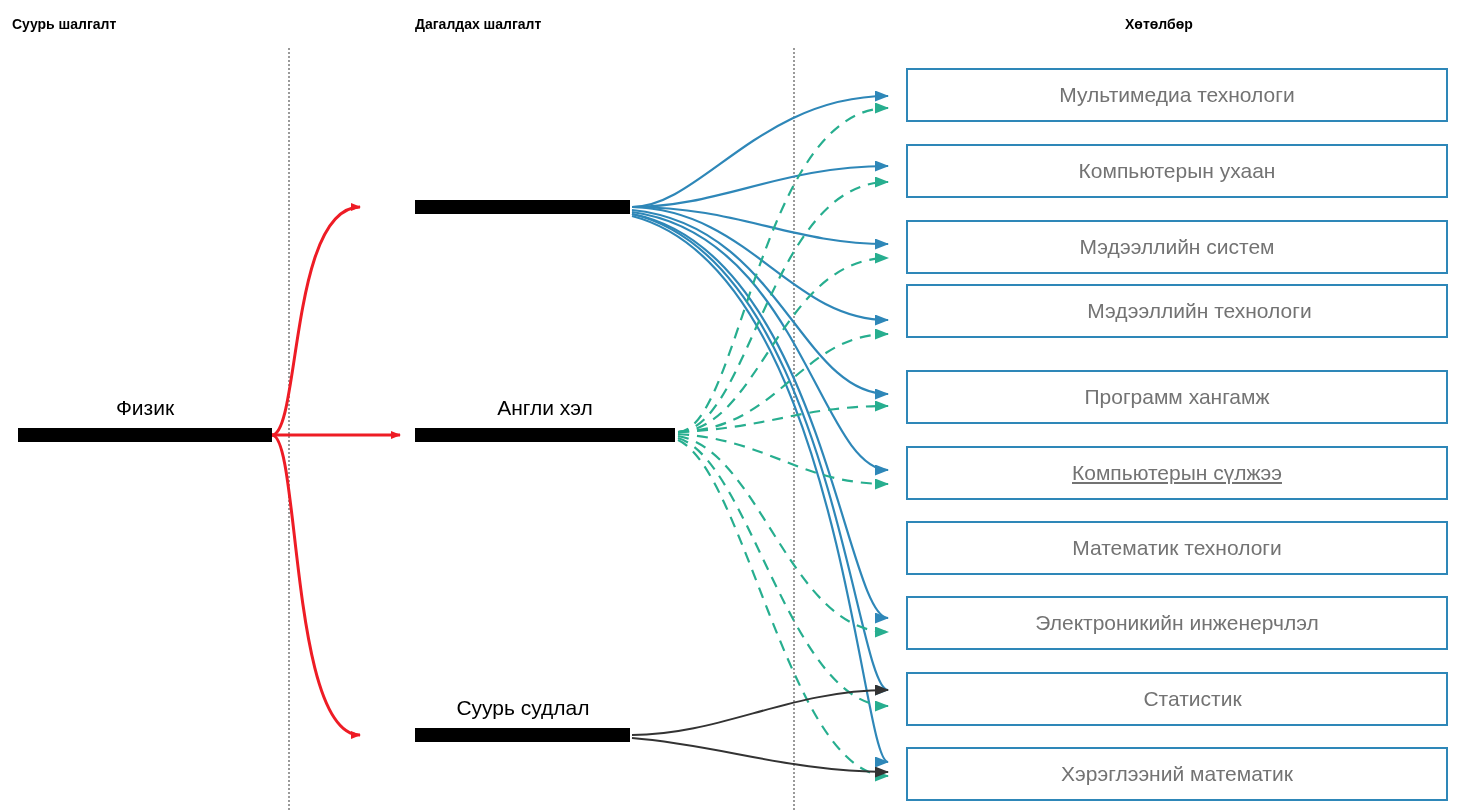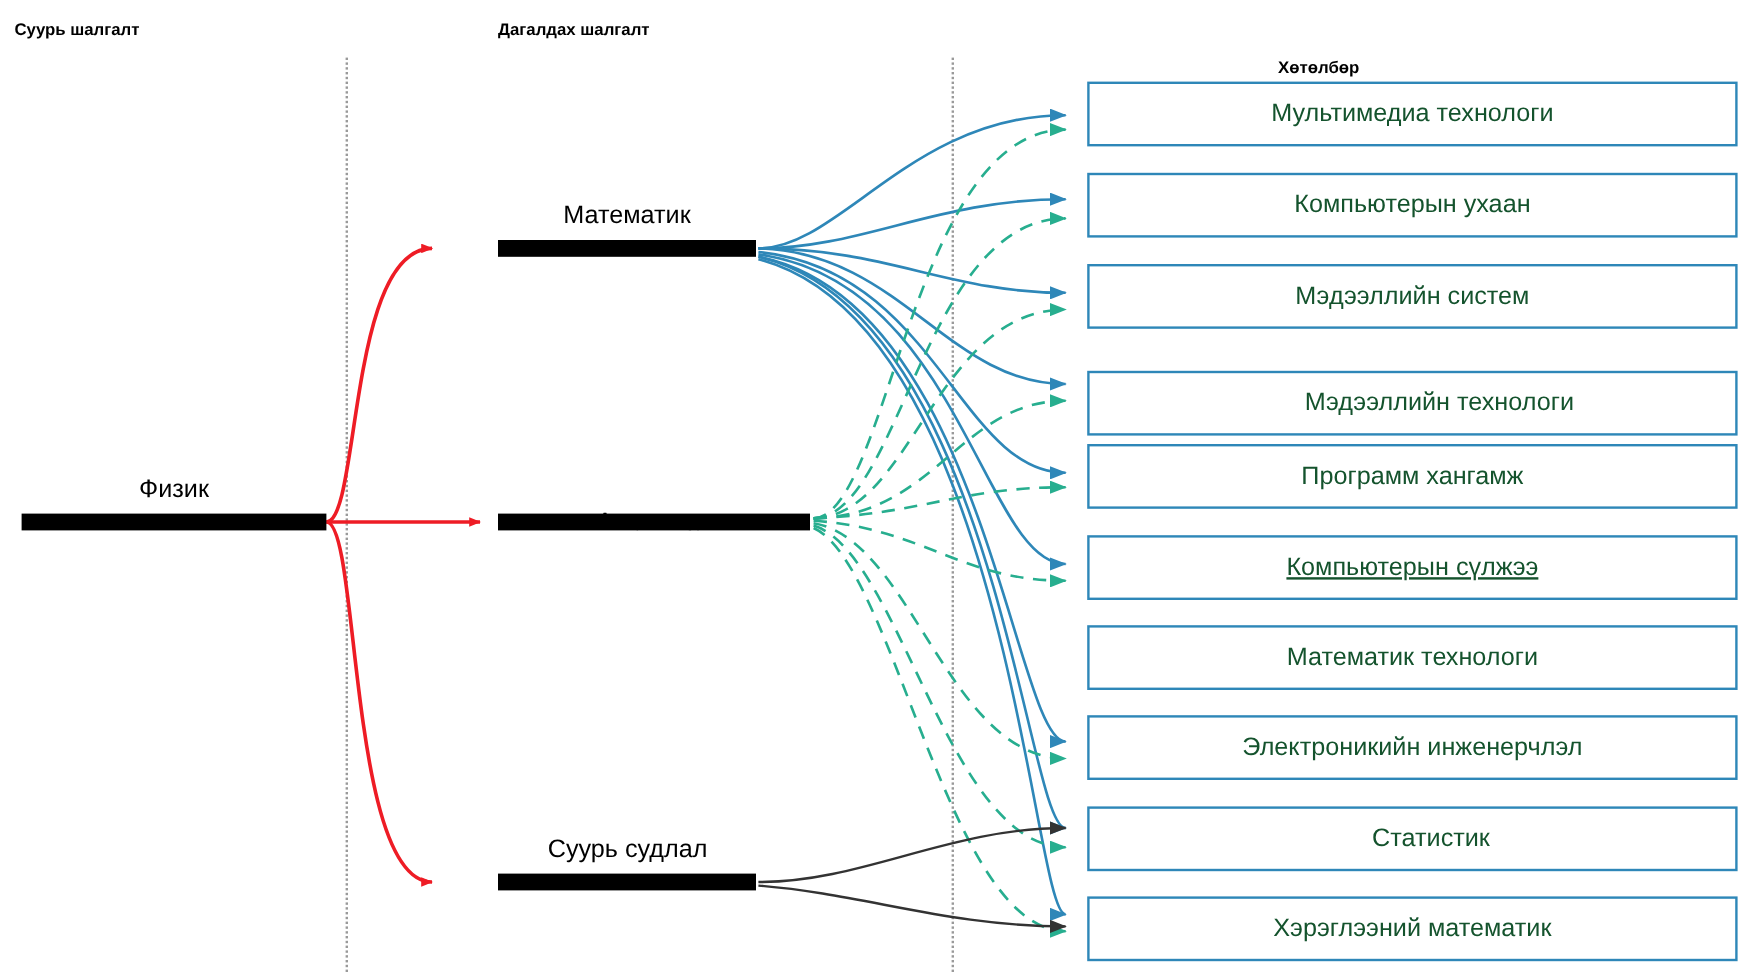--- a/index.html
+++ b/index.html
@@ -20,21 +20,21 @@
   }
   .col-title {
     position: absolute;
     font-size: 14px;
     font-weight: bold;
     color: #000000;
     white-space: nowrap;
   }
   #title-base { left: 12px; top: 16px; }
   #title-supp { left: 415px; top: 16px; }
-  #title-prog { left: 1065px; top: 16px; margin-top: 32px; }
+  #title-prog { left: 1125px; top: 16px; }
 
   .divider {
     position: absolute;
     top: 48px;
     width: 0;
     height: 762px;
     border-left: 2px dotted #9a9a9a;
   }
 
   .subject {
@@ -55,21 +55,21 @@
     left: 906px;
     width: 542px;
     height: 54px;
     border: 2px solid #2e87b8;
     background: #ffffff;
     box-sizing: border-box;
     display: flex;
     align-items: center;
     justify-content: center;
     font-size: 21px;
-    color: #14532d;
+    color: #737373;
   }
 
   svg.links {
     position: absolute;
     left: 0;
     top: 0;
     width: 1460px;
     height: 810px;
     pointer-events: none;
   }
@@ -135,32 +135,31 @@
     <g stroke="#333333" stroke-width="2" fill="none">
       <path d="M632,735 C720,735 790,690 888,690" marker-end="url(#arrow-dark)"></path>
       <path d="M632,738 C720,745 790,772 888,772" marker-end="url(#arrow-dark)"></path>
     </g>
   </svg>
 
   <div class="subject" style="left:18px; top:428px; width:254px;"></div>
   <div class="subject-label" style="left:18px; top:396px; width:254px;">Физик</div>
 
   <div class="subject" style="left:415px; top:200px; width:215px;"></div>
-  <div class="subject-label" style="left:415px; top:168px; width:215px;">Математик</div>
 
   <div class="subject" style="left:415px; top:428px; width:260px;"></div>
-  <div class="subject-label" style="left:415px; top:396px; width:260px;margin-top:28px;">Англи хэл</div>
+  <div class="subject-label" style="left:415px; top:396px; width:260px;">Англи хэл</div>
 
   <div class="subject" style="left:415px; top:728px; width:215px;"></div>
   <div class="subject-label" style="left:393px; top:696px; width:260px;">Суурь судлал</div>
 
   <div class="prog-box" style="top:68px;">Мультимедиа технологи</div>
   <div class="prog-box" style="top:144px;">Компьютерын ухаан</div>
   <div class="prog-box" style="top:220px;">Мэдээллийн систем</div>
-  <div class="prog-box" style="top:309px;padding-left:45px;">Мэдээллийн технологи</div>
+  <div class="prog-box" style="top:284px;padding-left:45px;">Мэдээллийн технологи</div>
   <div class="prog-box" style="top:370px;">Программ хангамж</div>
   <div class="prog-box" style="top:446px;text-decoration:underline;">Компьютерын сүлжээ</div>
   <div class="prog-box" style="top:521px;">Математик технологи</div>
   <div class="prog-box" style="top:596px;">Электроникийн инженерчлэл</div>
   <div class="prog-box" style="top:672px;padding-left:31px;">Статистик</div>
   <div class="prog-box" style="top:747px;">Хэрэглээний математик</div>
 
 </div>
 
 </body></html>

